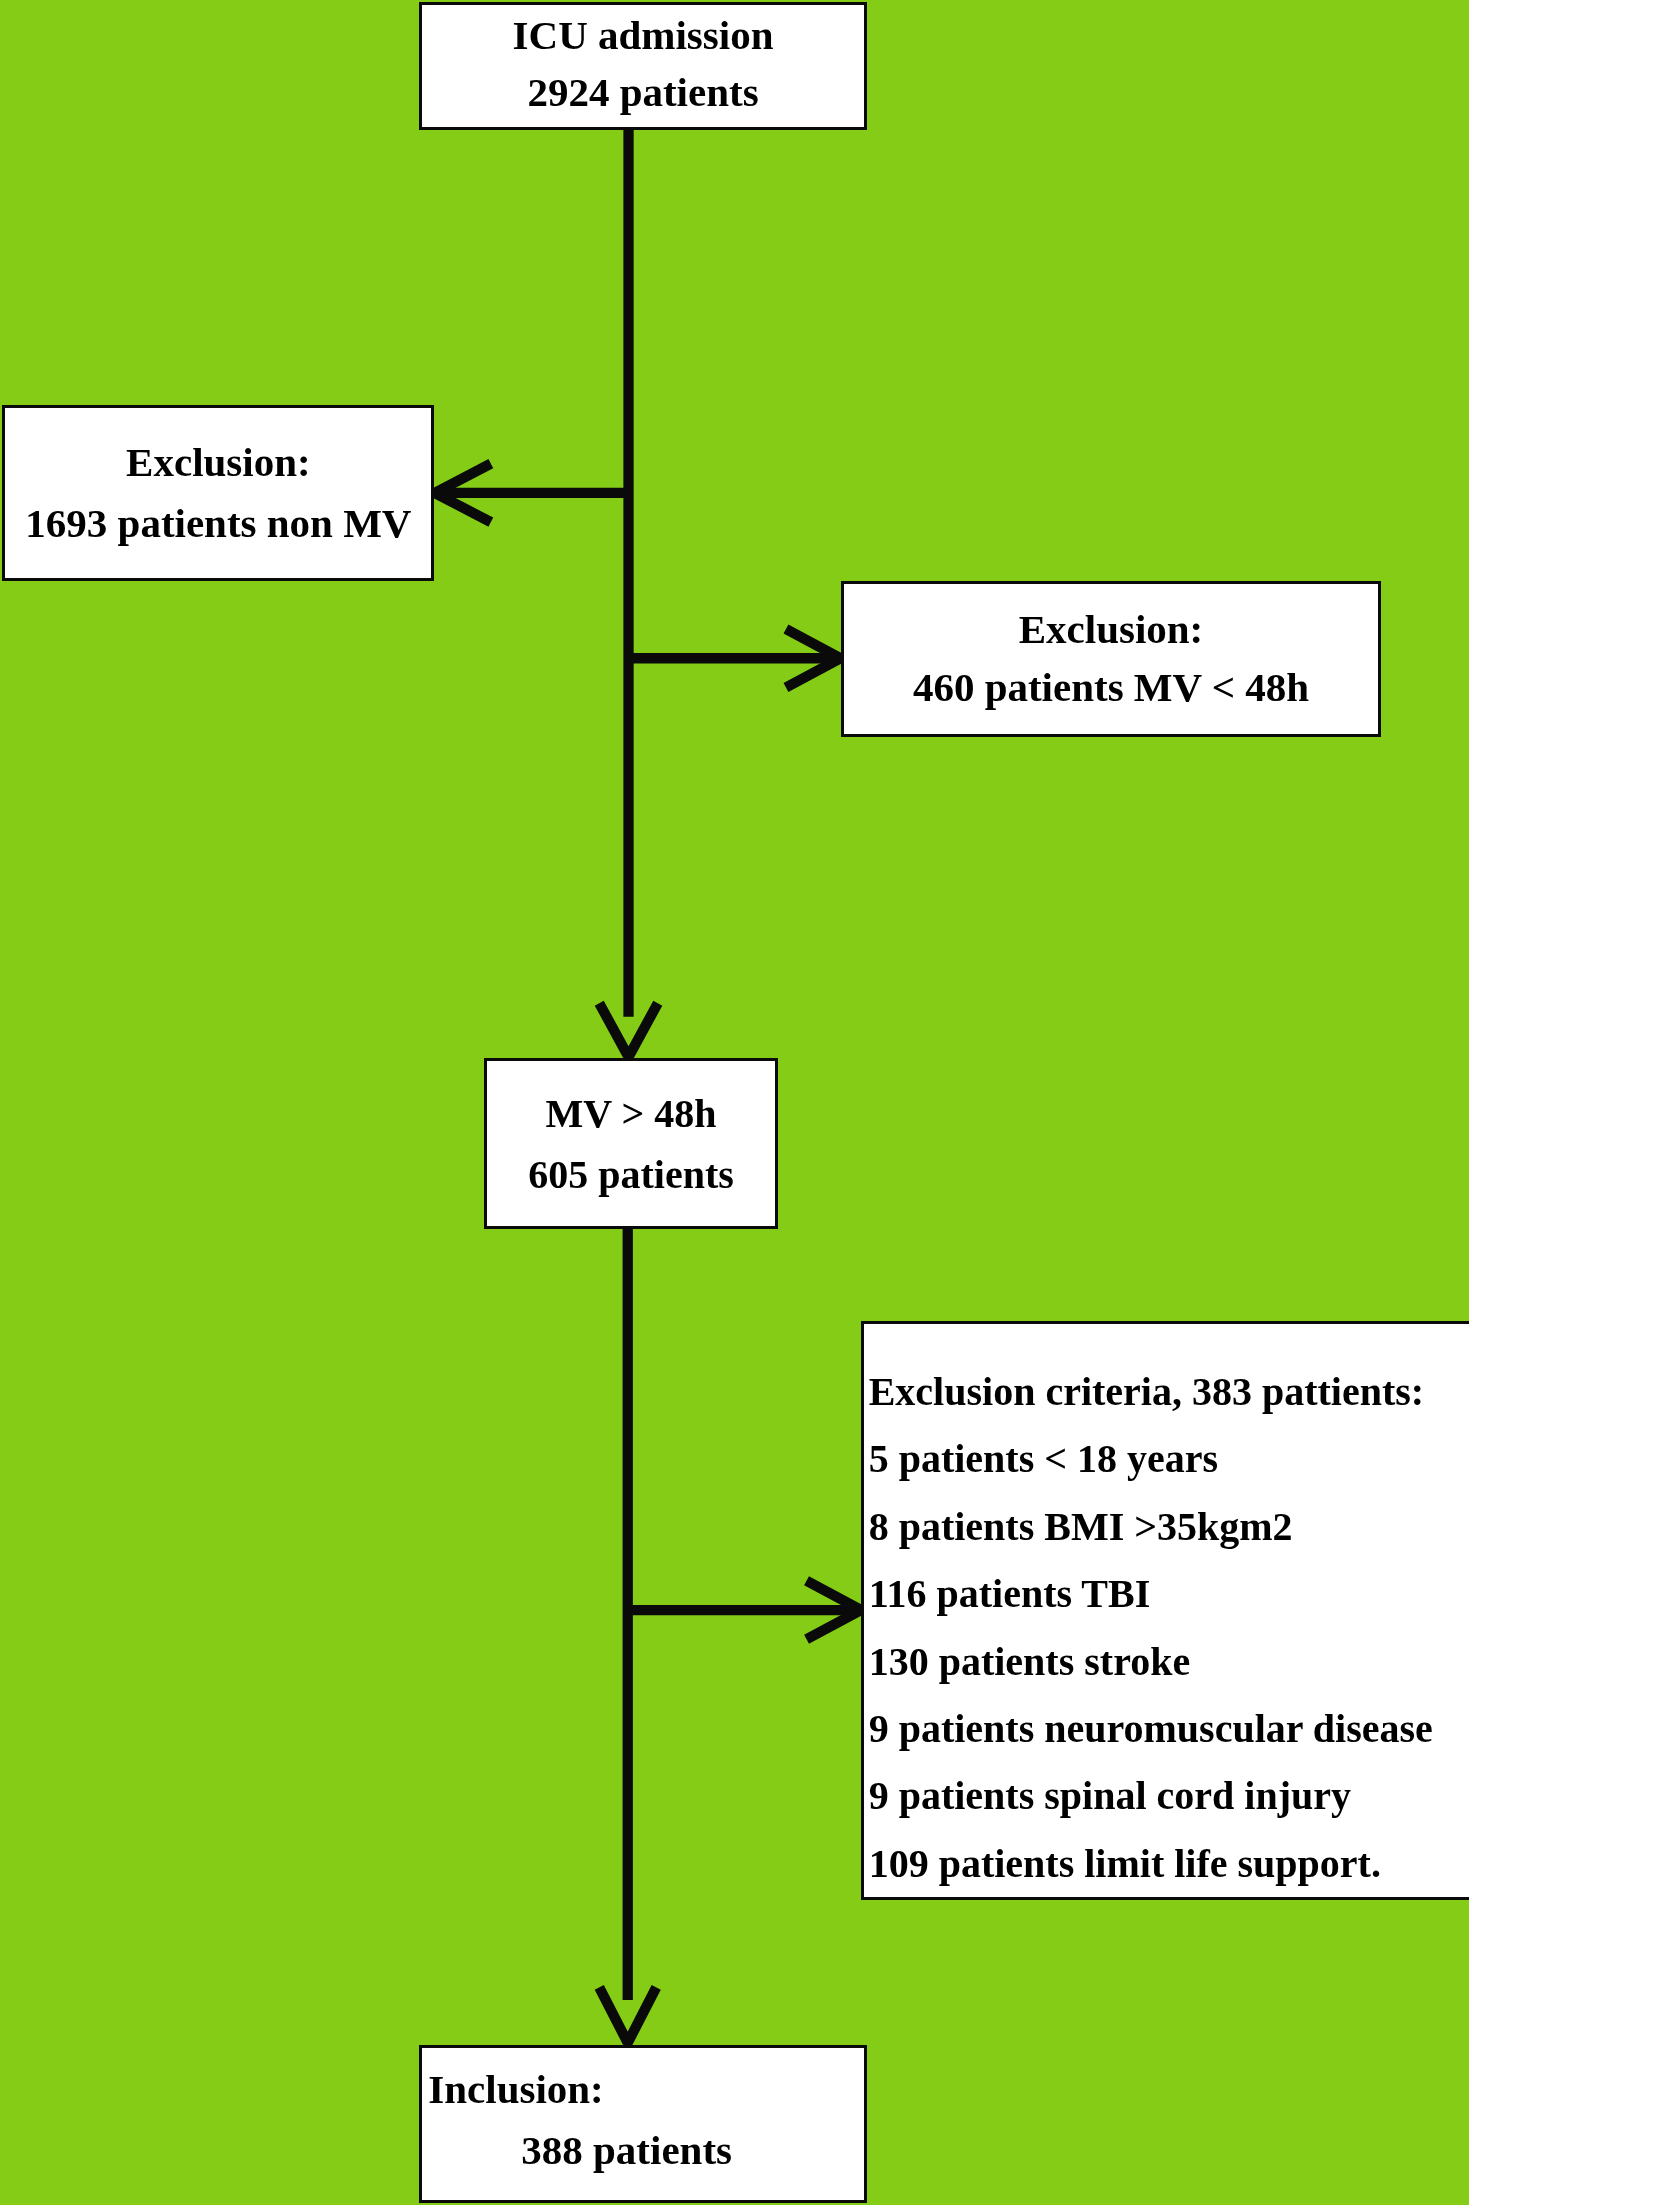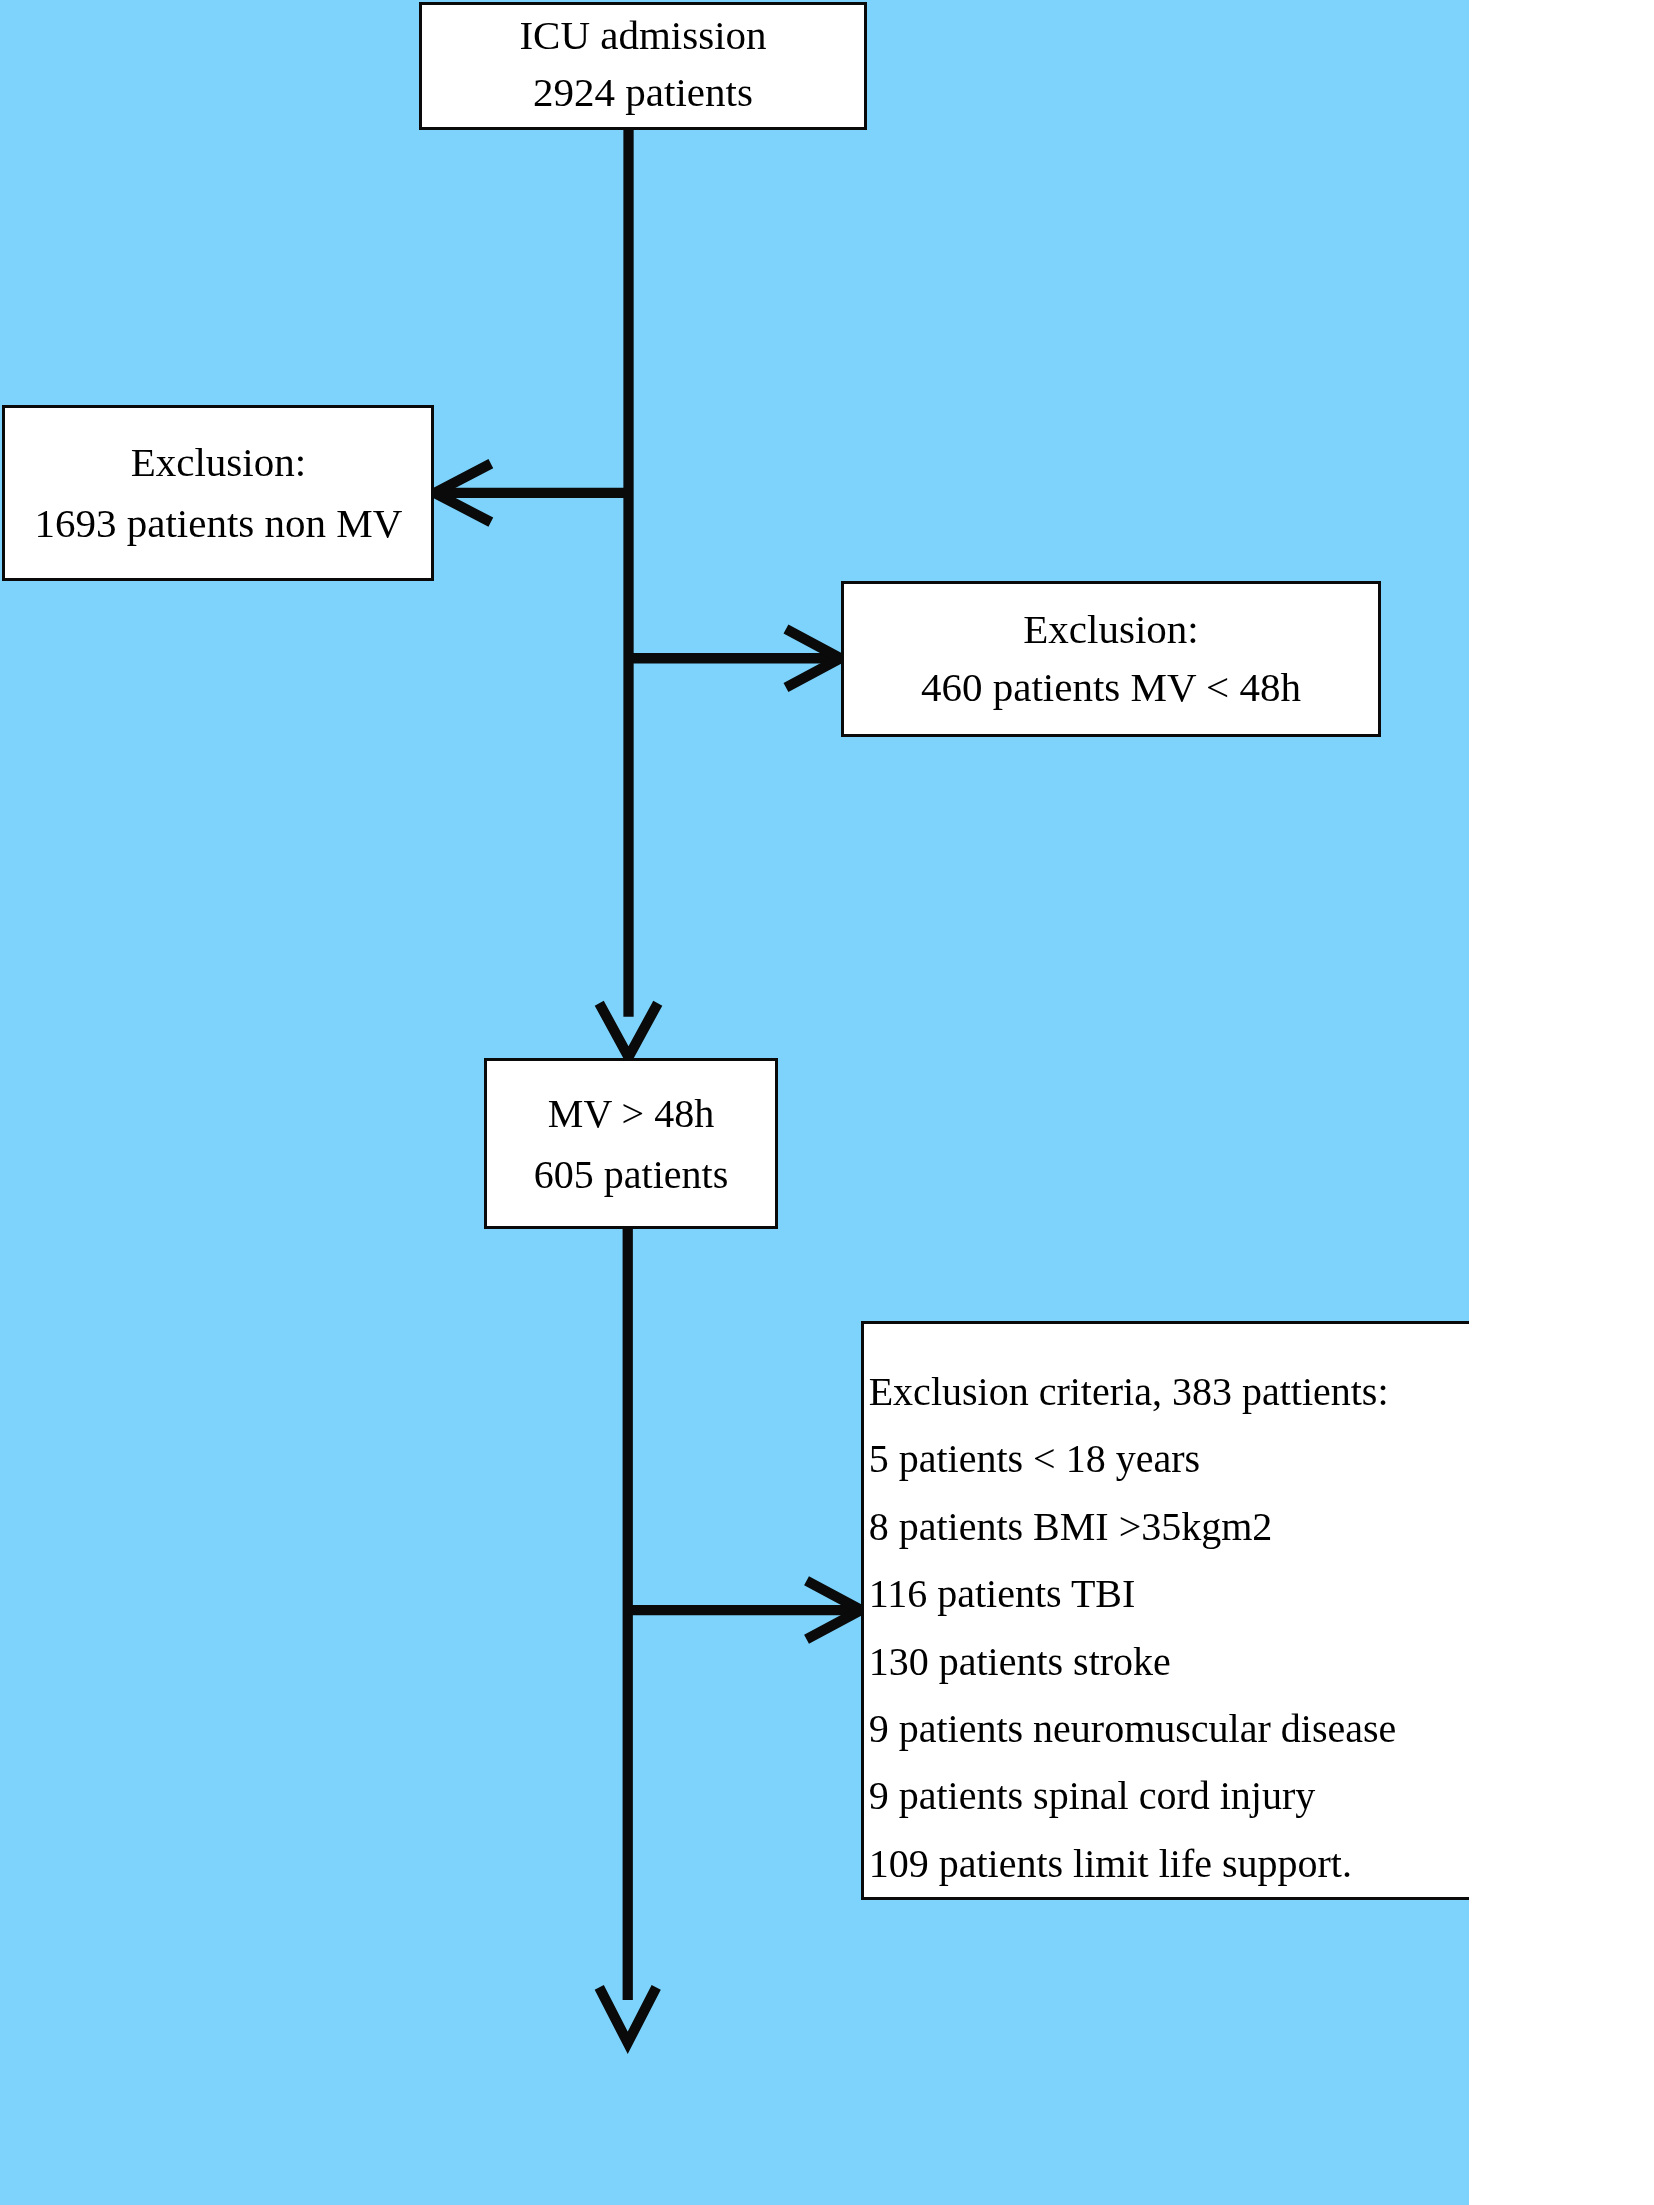--- a/index.html
+++ b/index.html
@@ -7,22 +7,23 @@
     padding: 0;
     background: #ffffff;
   }
   body {
     font-family: "Liberation Serif", "DejaVu Serif", serif;
   }
   #flow-root {
     position: relative;
     width: 1469px;
     height: 2205px;
-    background: #7dd3fc;
+    background: #84cc16;
     overflow: hidden;
+    font-weight: bold;
   }
   #flow-svg {
     position: absolute;
     left: 0;
     top: 0;
     width: 1655px;
     height: 2205px;
   }
   .node {
     position: absolute;
@@ -148,15 +149,19 @@
     <span class="line">Exclusion criteria, 383 pattients:</span>
     <span class="line">5 patients &lt; 18 years</span>
     <span class="line">8 patients BMI &gt;35kgm2</span>
     <span class="line">116 patients TBI</span>
     <span class="line">130 patients stroke</span>
     <span class="line">9 patients neuromuscular disease</span>
     <span class="line">9 patients spinal cord injury</span>
     <span class="line">109 patients limit life support.</span>
   </div>
 
+  <div class="node" id="node-inclusion">
+    <span class="line">Inclusion:</span>
+    <span class="line indented">388 patients</span>
+  </div>
 
 </div>
 
 
 </body></html>

